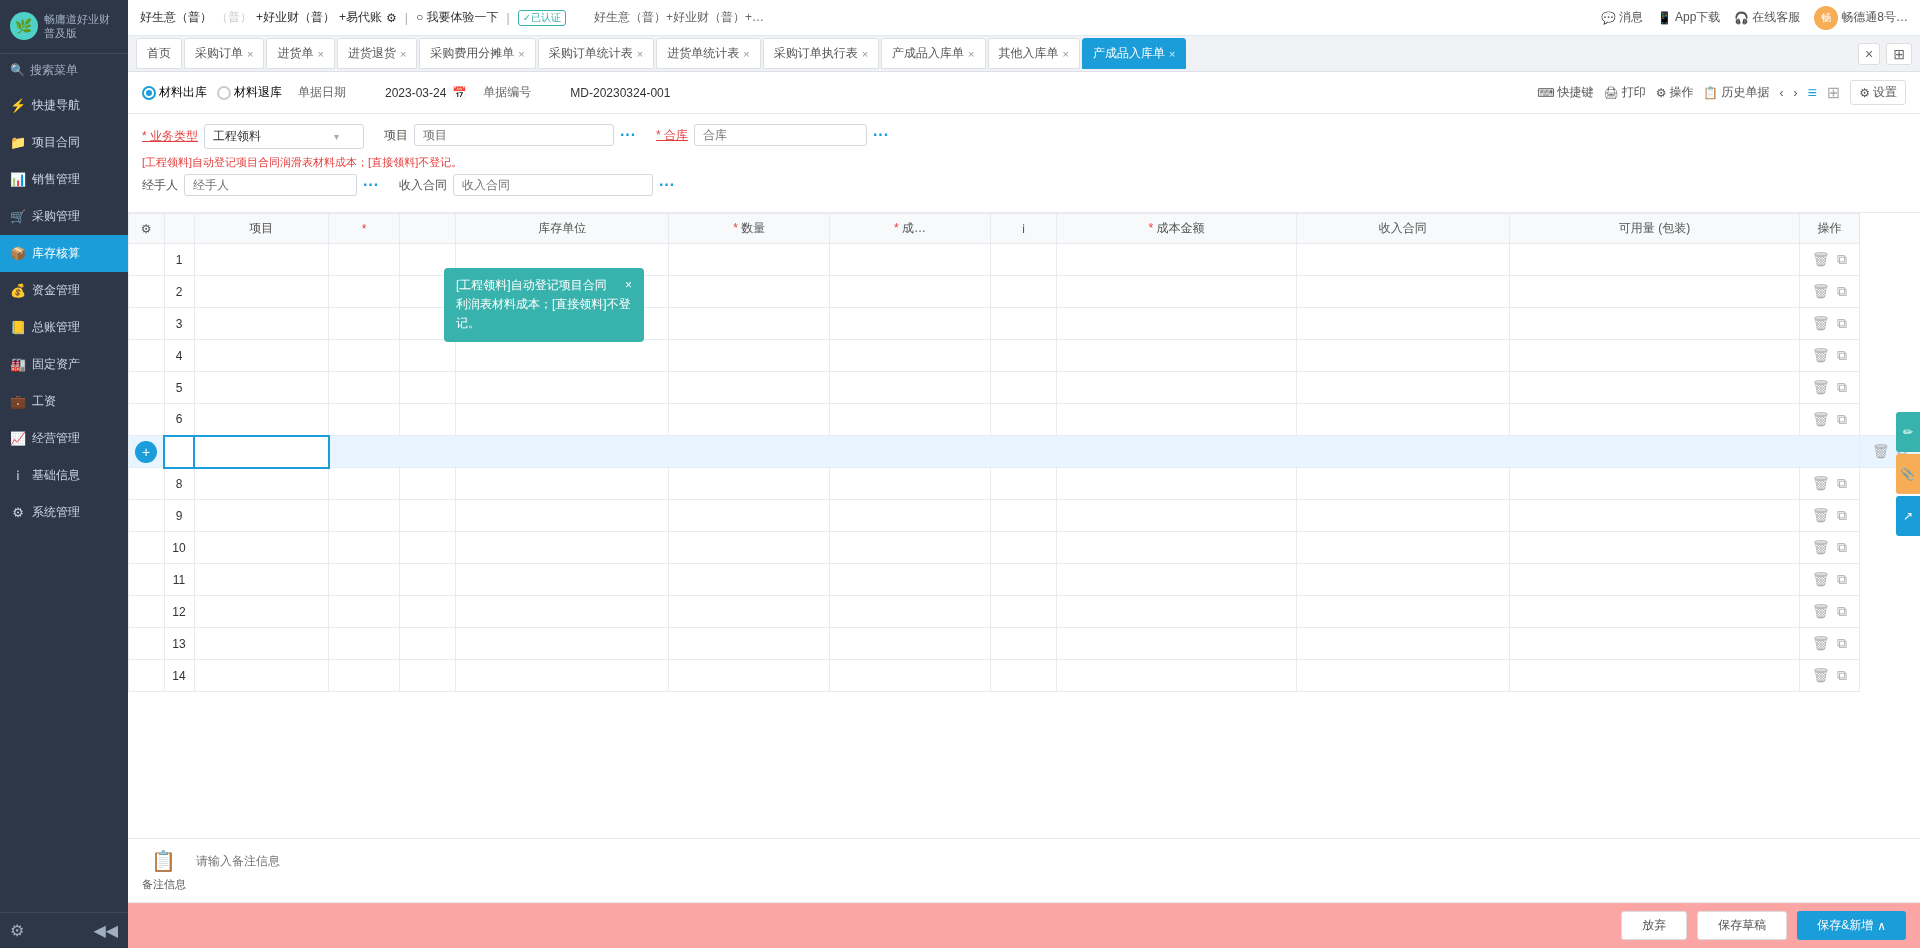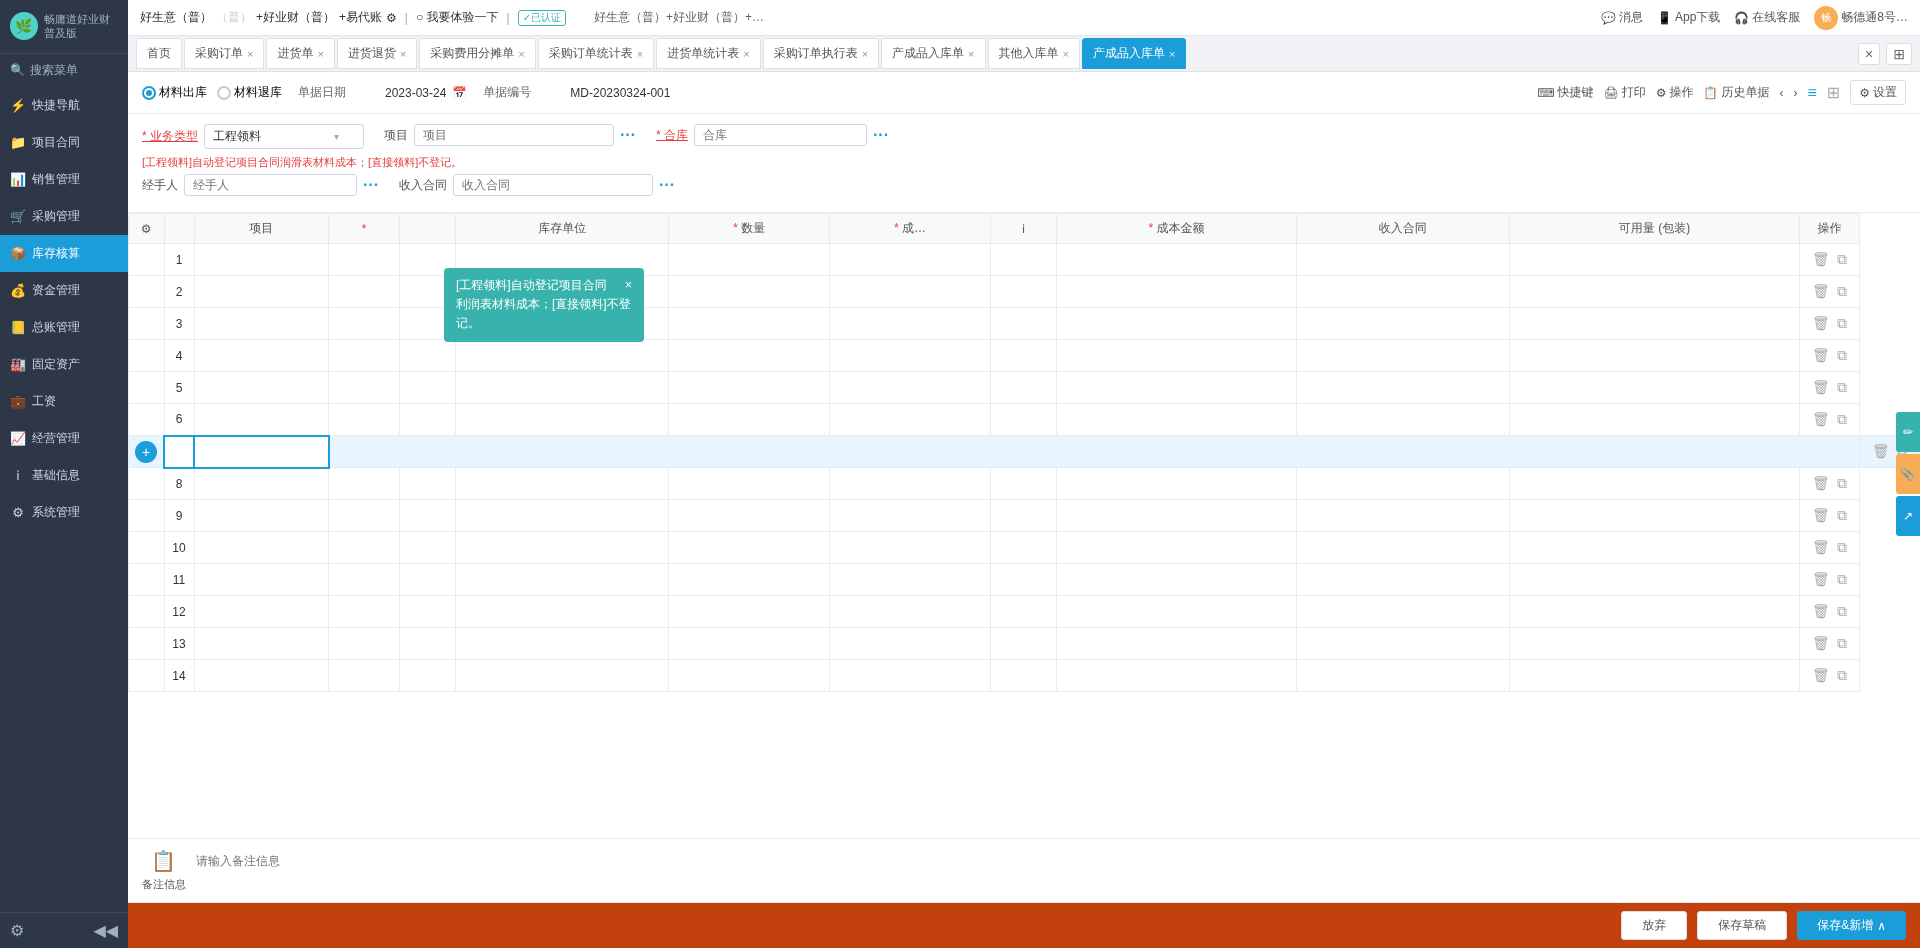--- a/index.html
+++ b/index.html
@@ -84,21 +84,21 @@
     .action-col { width: 60px; }
     .action-btn { cursor: pointer; color: #aaa; font-size: 14px; margin: 0 2px; }
     .col-settings { width: 30px; cursor: pointer; color: #888; }
     .plus-btn { width: 22px; height: 22px; background: #1a9dd9; border-radius: 50%; color: #fff; display: flex; align-items: center; justify-content: center; cursor: pointer; font-size: 14px; margin: 0 auto; }
     .subtotal-row td { background: #fdf8e8 !important; font-weight: 500; color: #555; }
     .subtotal-row td.num-val { color: #333; }
 
     
     .bottom-notes { background: #fff; border-top: 1px solid #e8ecf0; padding: 10px 14px; display: flex; align-items: flex-start; gap: 10px; }
     .notes-input { flex: 1; border: none; outline: none; font-size: 12px; color: #aaa; padding: 4px 0; background: transparent; resize: none; height: 40px; }
-    .footer-actions { background: #c2410c; border-top: 1px solid #e8ecf0; padding: 8px 14px; display: flex; justify-content: flex-end; gap: 10px; }
+    .footer-actions { background: #fca5a5; border-top: 1px solid #e8ecf0; padding: 8px 14px; display: flex; justify-content: flex-end; gap: 10px; }
     .btn-abandon { padding: 5px 20px; border: 1px solid #ddd; border-radius: 3px; background: #fff; cursor: pointer; font-size: 12px; color: #555; }
     .btn-draft { padding: 5px 20px; border: 1px solid #ddd; border-radius: 3px; background: #fff; cursor: pointer; font-size: 12px; color: #555; }
     .btn-save-new { padding: 5px 20px; border: none; border-radius: 3px; background: #1a9dd9; cursor: pointer; font-size: 12px; color: #fff; display: flex; align-items: center; gap: 4px; }
 
     
     .right-float-btns { position: fixed; right: 0; top: 50%; transform: translateY(-50%); display: flex; flex-direction: column; gap: 2px; }
     .rfb { width: 24px; height: 40px; background: #1a9dd9; color: #fff; display: flex; align-items: center; justify-content: center; cursor: pointer; font-size: 12px; border-radius: 3px 0 0 3px; }
   </style>
 </head>
 <body>

